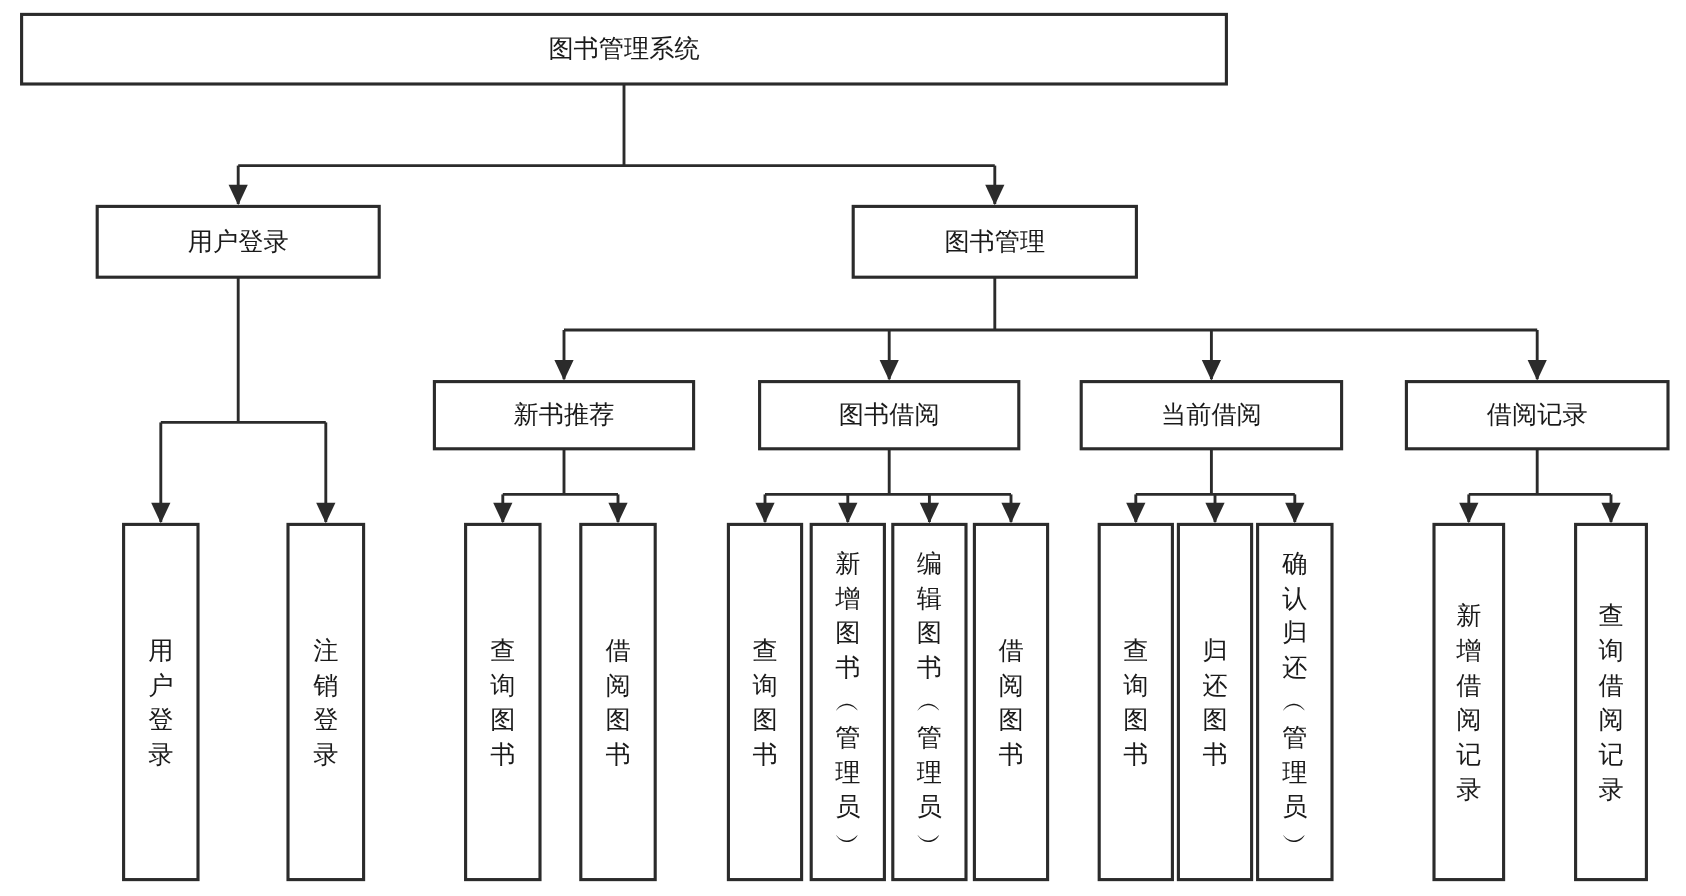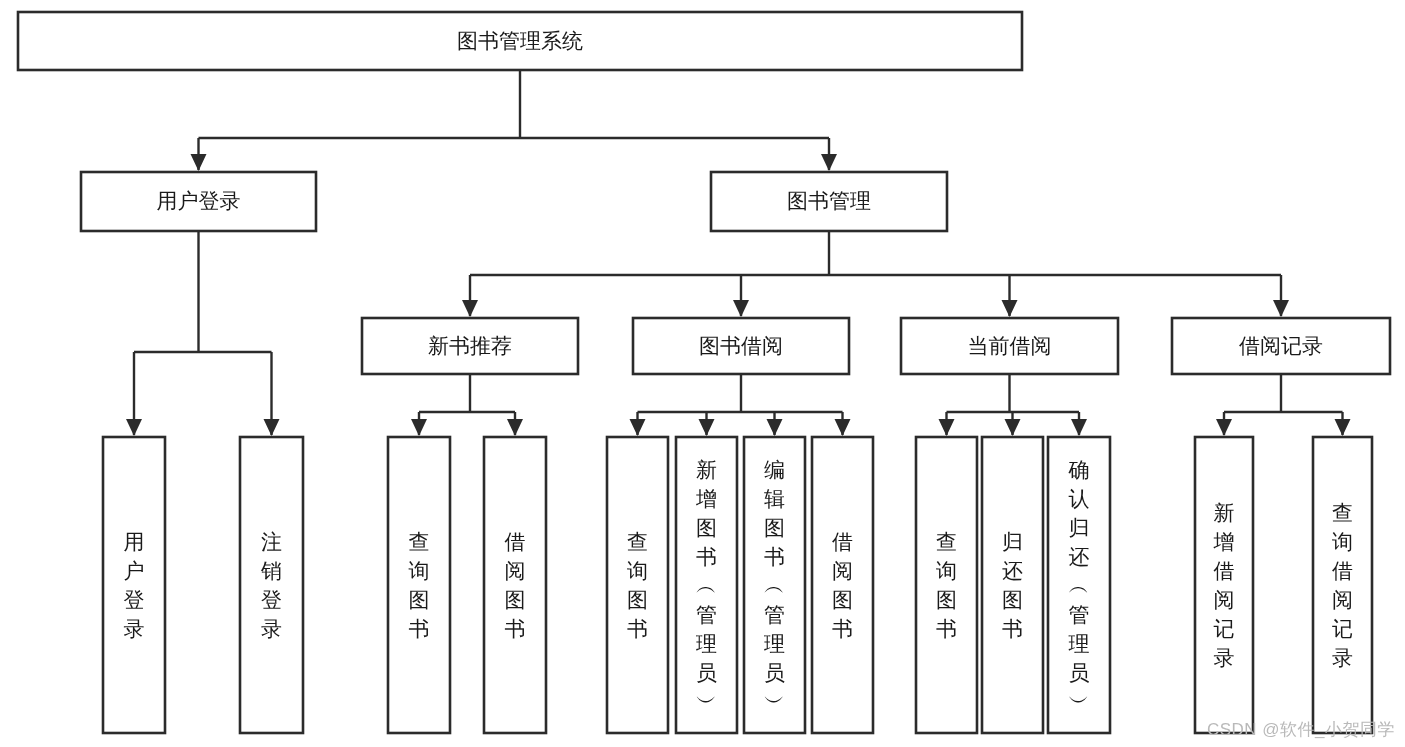--- a/index.html
+++ b/index.html
@@ -199,14 +199,13 @@
         <g>
           <rect x="1195" y="437" width="58" height="296" class="node-box"></rect>
           <text x="1224" y="520" class="leaf-label"><tspan x="1224" dy="0">新</tspan><tspan x="1224" dy="29">增</tspan><tspan x="1224" dy="29">借</tspan><tspan x="1224" dy="29">阅</tspan><tspan x="1224" dy="29">记</tspan><tspan x="1224" dy="29">录</tspan></text>
         </g>
         <g>
           <rect x="1313" y="437" width="59" height="296" class="node-box"></rect>
           <text x="1342.5" y="520" class="leaf-label"><tspan x="1342.5" dy="0">查</tspan><tspan x="1342.5" dy="29">询</tspan><tspan x="1342.5" dy="29">借</tspan><tspan x="1342.5" dy="29">阅</tspan><tspan x="1342.5" dy="29">记</tspan><tspan x="1342.5" dy="29">录</tspan></text>
         </g>
       </g>
   </svg>
-  <div class="watermark">CSDN @软件_小贺同学</div>
 </div>
 
 </body></html>

